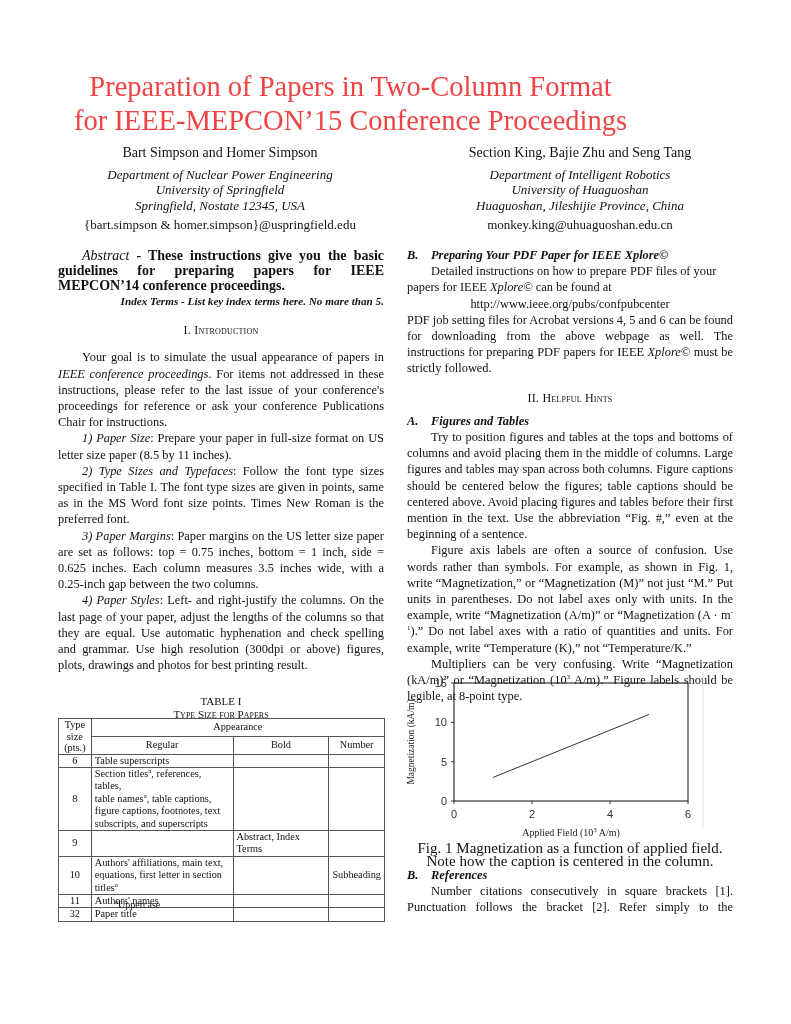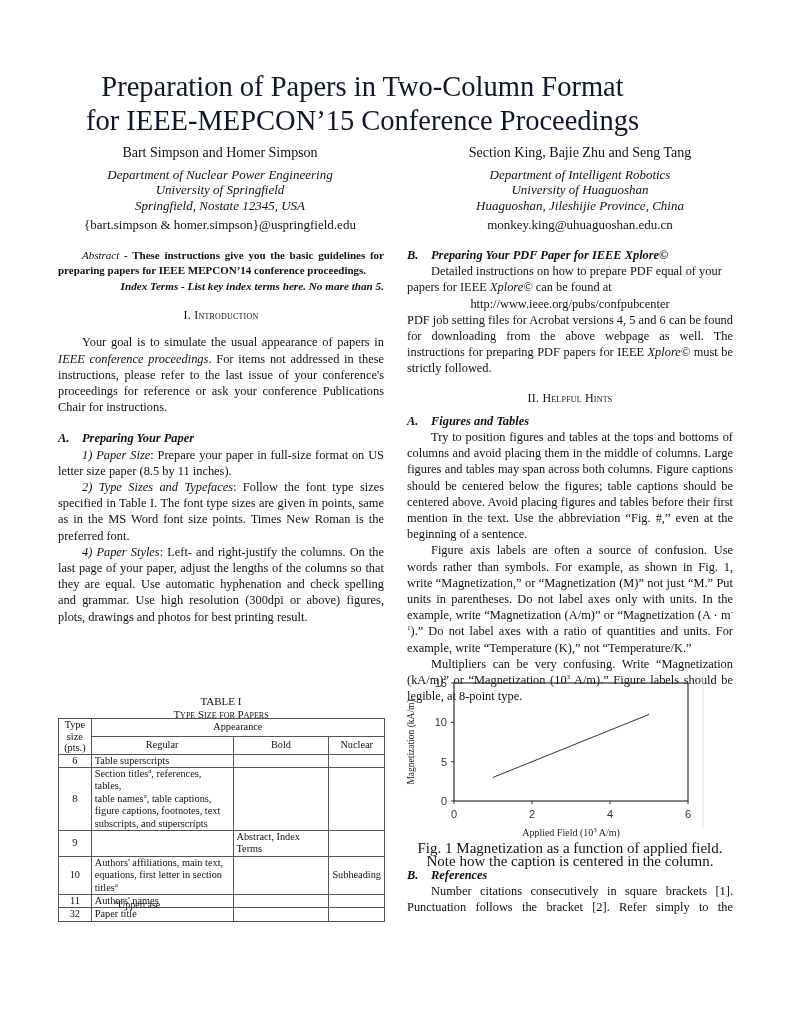--- a/index.html
+++ b/index.html
@@ -1,27 +1,27 @@
 <!DOCTYPE html>
 <html><head>
 <meta charset="utf-8">
 <style>
   html, body { margin: 0; padding: 0; background: #ffffff; }
   body { width: 791px; height: 1024px; position: relative; overflow: hidden;
          font-family: "Liberation Serif", "DejaVu Serif", serif; color: #111; }
   .abs { position: absolute; }
-  .title { left: 12px; width: 701px; top: 70px; text-align: center; font-size: 28.5px; line-height: 34px; color: #0f172a; }
+  .title { left: 0; width: 701px; top: 70px; text-align: center; font-size: 28.5px; line-height: 34px; color: #ef4444; }
   .authors { text-align: center; font-size: 13px; line-height: 15.5px; }
   .authors .names { font-size: 14px; margin-bottom: 6px; }
   .authors .aff { font-style: italic; }
   .authors .email { margin-top: 4px; }
   .col { font-size: 12.4px; line-height: 16.2px; text-align: justify; }
   .col p { margin: 0; }
   .indent { text-indent: 24px; }
-  .abstract { font-weight: bold; font-size: 11px; line-height: 15px; text-indent: 24px; }
+  .abstract { font-weight: bold; font-size: 14px; line-height: 15px; text-indent: 24px; }
   .abstract i { font-weight: normal; }
   .index-terms { font-weight: bold; font-style: italic; font-size: 11.2px; text-align: right; margin-top: 11px; }
   .sec-head { text-align: center; font-size: 12px; letter-spacing: 0.2px; }
   .sec-head .sc { font-variant: small-caps; }
   .subsec { font-weight: bold; font-style: italic; font-size: 12.4px; }
   .subsec .lbl { display: inline-block; width: 24px; }
   .center { text-align: center; }
   .tbl-cap { text-align: center; font-size: 11px; line-height: 13px; }
   .tbl-cap .sc { font-variant: small-caps; }
   table.t1 { border-collapse: collapse; font-size: 10.3px; line-height: 12.4px; position: absolute; }
@@ -56,23 +56,23 @@
 </div>
 
 <div class="abs col" style="left:58px; width:326px; top:248px;">
   <p class="abstract"><i>Abstract</i><span> - These instructions give you the basic guidelines for preparing papers for IEEE MEPCON’14 conference proceedings.</span></p>
   <p class="index-terms">Index Terms - List key index terms here. No mare than 5.</p>
 
   <p class="sec-head" style="margin-top:13px;"><span>I. </span><span class="sc">Introduction</span></p>
 
   <p class="indent" style="margin-top:11px;"><span>Your goal is to simulate the usual appearance of papers in </span><i>IEEE conference proceedings</i><span>. For items not addressed in these instructions, please refer to the last issue of your conference's proceedings for reference or ask your conference Publications Chair for instructions.</span></p>
 
-  <p class="subsec" style="margin-top:15px;"><span class="lbl">A.</span><span>Preparing Your Paper</span></p>
   <p class="indent"><i>1) Paper Size</i><span>: Prepare your paper in full-size format on US letter size paper (8.5 by 11 inches).</span></p>
   <p class="indent"><i>2) Type Sizes and Typefaces</i><span>: Follow the font type sizes specified in Table I. The font type sizes are given in points, same as in the MS Word font size points. Times New Roman is the preferred font.</span></p>
+  <p class="indent"><i>3) Paper Margins</i><span>: Paper margins on the US letter size paper are set as follows: top = 0.75 inches, bottom = 1 inch, side = 0.625 inches. Each column measures 3.5 inches wide, with a 0.25-inch gap between the two columns.</span></p>
   <p class="indent"><i>4) Paper Styles</i><span>: Left- and right-justify the columns. On the last page of your paper, adjust the lengths of the columns so that they are equal. Use automatic hyphenation and check spelling and grammar. Use high resolution (300dpi or above) figures, plots, drawings and photos for best printing result.</span></p>
 </div>
 
 <div class="abs tbl-cap" style="left:58px; width:326px; top:695px;">
   <div>TABLE I</div>
   <div class="sc">Type Size for Papers</div>
 </div>
 
 <table class="t1" style="left:58px; top:718px; width:327px;">
   <tbody>
@@ -80,21 +80,21 @@
     <td rowspan="2" class="center" style="width:26px; line-height:11.5px;">
       <div>Type</div>
       <div>size</div>
       <div>(pts.)</div>
     </td>
     <td colspan="3" class="center" style="height:16px;">Appearance</td>
   </tr>
   <tr>
     <td class="center" style="width:140px; height:16px;">Regular</td>
     <td class="center" style="width:92px;">Bold</td>
-    <td class="center">Nuclear</td>
+    <td class="center">Number</td>
   </tr>
   <tr>
     <td class="center">6</td>
     <td>Table superscripts</td>
     <td></td>
     <td></td>
   </tr>
   <tr>
     <td class="center">8</td>
     <td><span>Section titles</span><sup>a</sup><span>, references, tables,</span><br><span>table names</span><sup>a</sup><span>, table captions,</span><br><span>figure captions, footnotes, text</span><br><span>subscripts, and superscripts</span></td>
@@ -124,21 +124,21 @@
     <td>Paper title</td>
     <td></td>
     <td></td>
   </tr>
 </tbody>
   </table>
 <div class="abs fn" style="left:115px; top:899px;"><sup>a</sup><span>Uppercase</span></div>
 
 <div class="abs col" style="left:407px; width:326px; top:247px;">
   <p class="subsec"><span class="lbl">B.</span><span>Preparing Your PDF Paper for IEEE Xplore©</span></p>
-  <p class="indent" style="text-align:left;"><span>Detailed instructions on how to prepare PDF equal of your papers for IEEE </span><i>Xplore©</i><span> can be found at</span></p>
+  <p class="indent" style="text-align:left;"><span>Detailed instructions on how to prepare PDF files of your papers for IEEE </span><i>Xplore©</i><span> can be found at</span></p>
   <p class="center">http://www.ieee.org/pubs/confpubcenter</p>
   <p><span>PDF job setting files for Acrobat versions 4, 5 and 6 can be found for downloading from the above webpage as well. The instructions for preparing PDF papers for IEEE </span><i>Xplore©</i><span> must be strictly followed.</span></p>
 
   <p class="sec-head" style="margin-top:13px;"><span>II. </span><span class="sc">Helpful Hints</span></p>
 
   <p class="subsec" style="margin-top:7px;"><span class="lbl">A.</span><span>Figures and Tables</span></p>
   <p class="indent">Try to position figures and tables at the tops and bottoms of columns and avoid placing them in the middle of columns. Large figures and tables may span across both columns. Figure captions should be centered below the figures; table captions should be centered above. Avoid placing figures and tables before their first mention in the text. Use the abbreviation “Fig. #,” even at the beginning of a sentence.</p>
   <p class="indent"><span>Figure axis labels are often a source of confusion. Use words rather than symbols. For example, as shown in Fig. 1, write “Magnetization,” or “Magnetization (M)” not just “M.” Put units in parentheses.  Do not label axes only with units.  In the example, write “Magnetization (A/m)” or “Magnetization (A · m</span><sup>-1</sup><span>).” Do not label axes with a ratio of quantities and units. For example, write “Temperature (K),” not “Temperature/K.”</span></p>
   <p class="indent"><span>Multipliers can be very confusing. Write “Magnetization (kA/m)” or “Magnetization (10</span><sup>3</sup><span> A/m).” Figure labels should be legible, at 8-point type.</span></p>
 </div>

